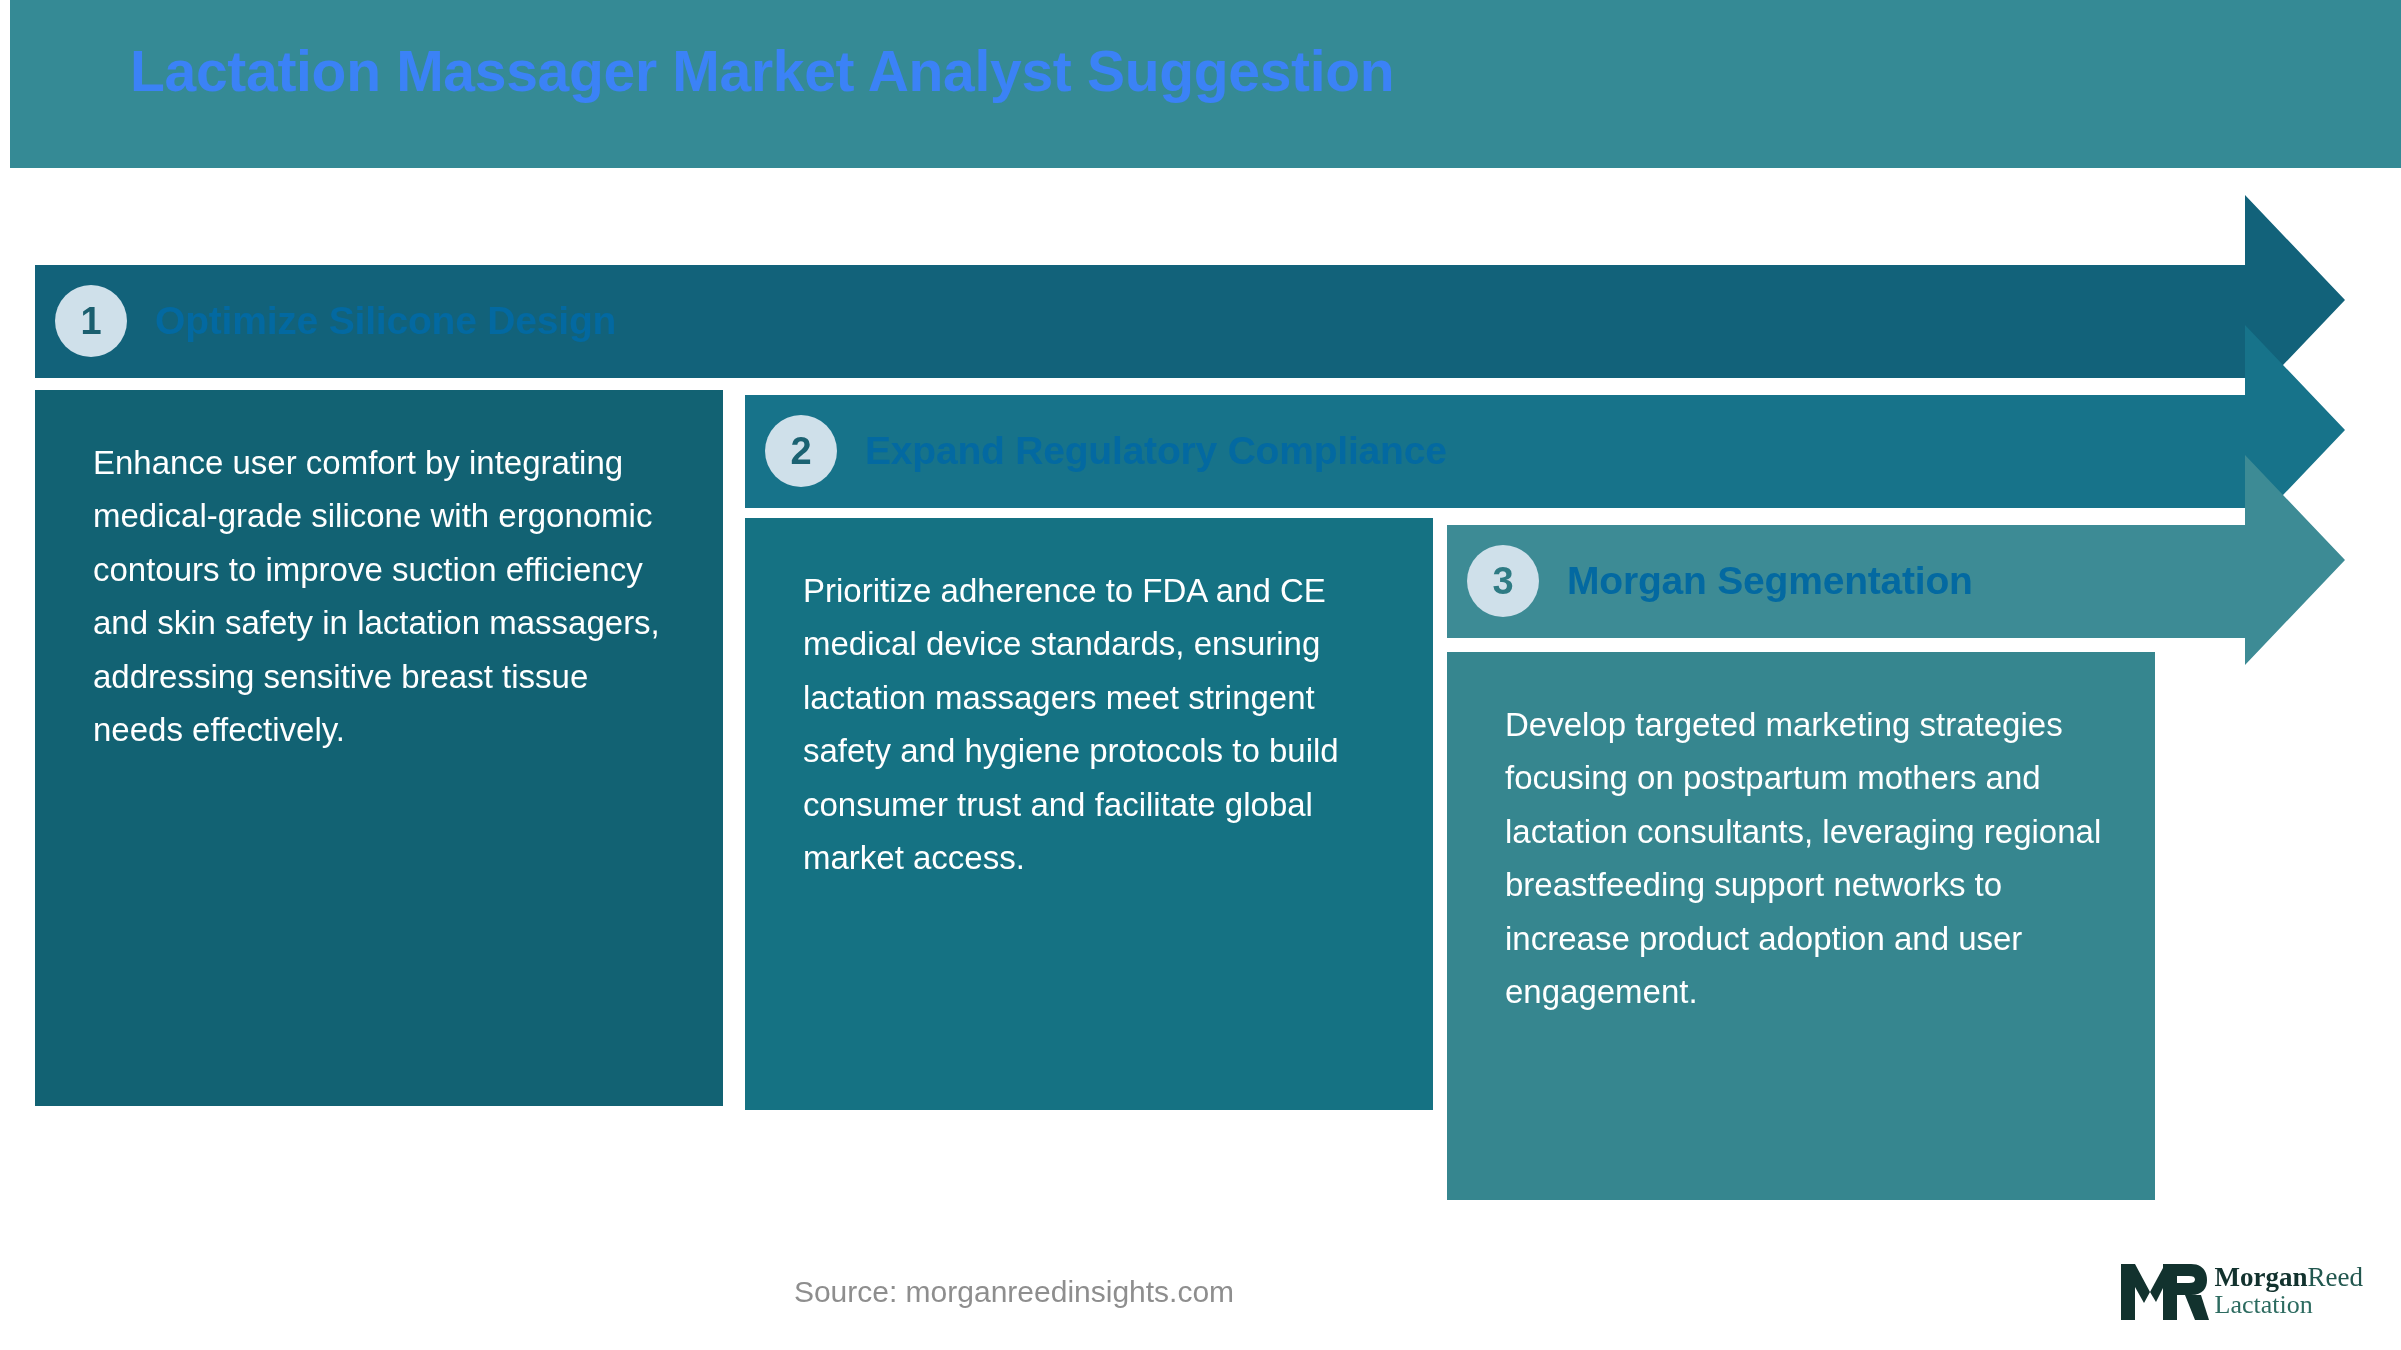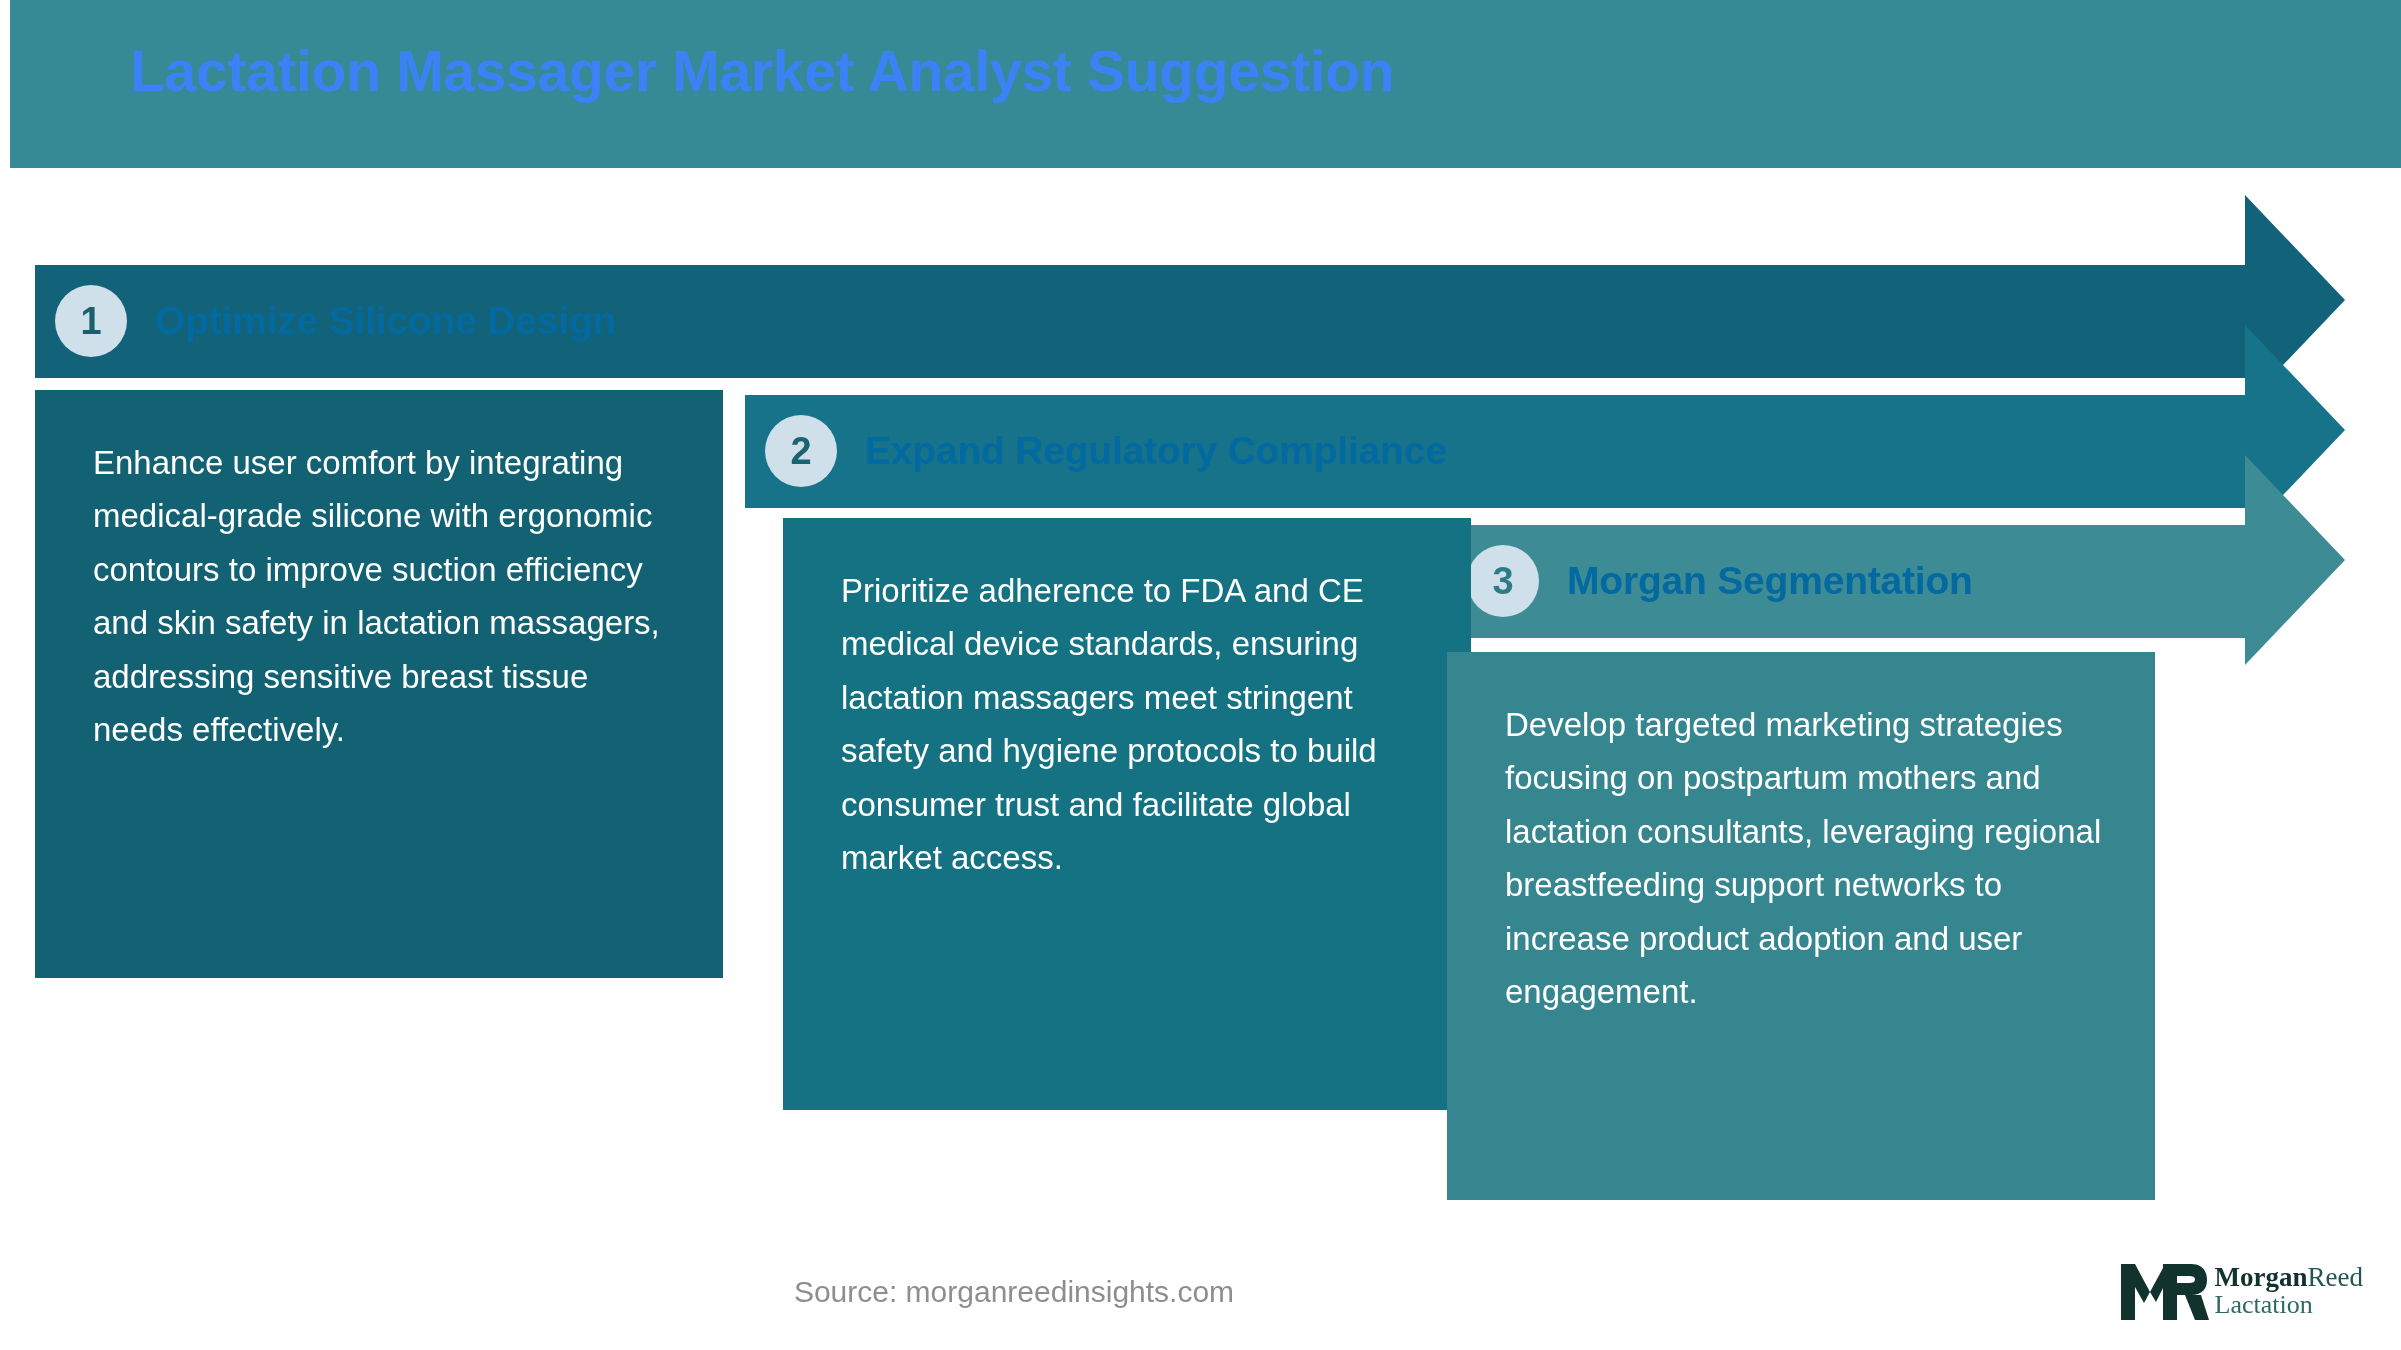--- a/index.html
+++ b/index.html
@@ -89,22 +89,22 @@
     box-sizing: border-box;
     padding: 46px 52px 30px 58px;
   }
   .card-text {
     font-size: 33px;
     line-height: 1.62;
     color: #ffffff;
     font-weight: 400;
   }
 
-  #card-1 { left: 35px;   top: 390px;  width: 688px;  height: 588px;  background: #126273; }
-  #card-2 { left: 745px;  top: 518px;  width: 688px;  height: 592px;  background: #157283; margin-left: 38px; }
+  #card-1 { left: 35px;   top: 390px;  width: 688px;  height: 716px;  background: #126273; }
+  #card-2 { left: 745px;  top: 518px;  width: 688px;  height: 592px;  background: #157283; }
   #card-3 { left: 1447px; top: 652px;  width: 708px;  height: 548px;  background: #36868f; }
 
   
   .source-note {
     position: absolute;
     left: 0;
     top: 1275px;
     width: 2028px;
     text-align: center;
     font-size: 30px;

